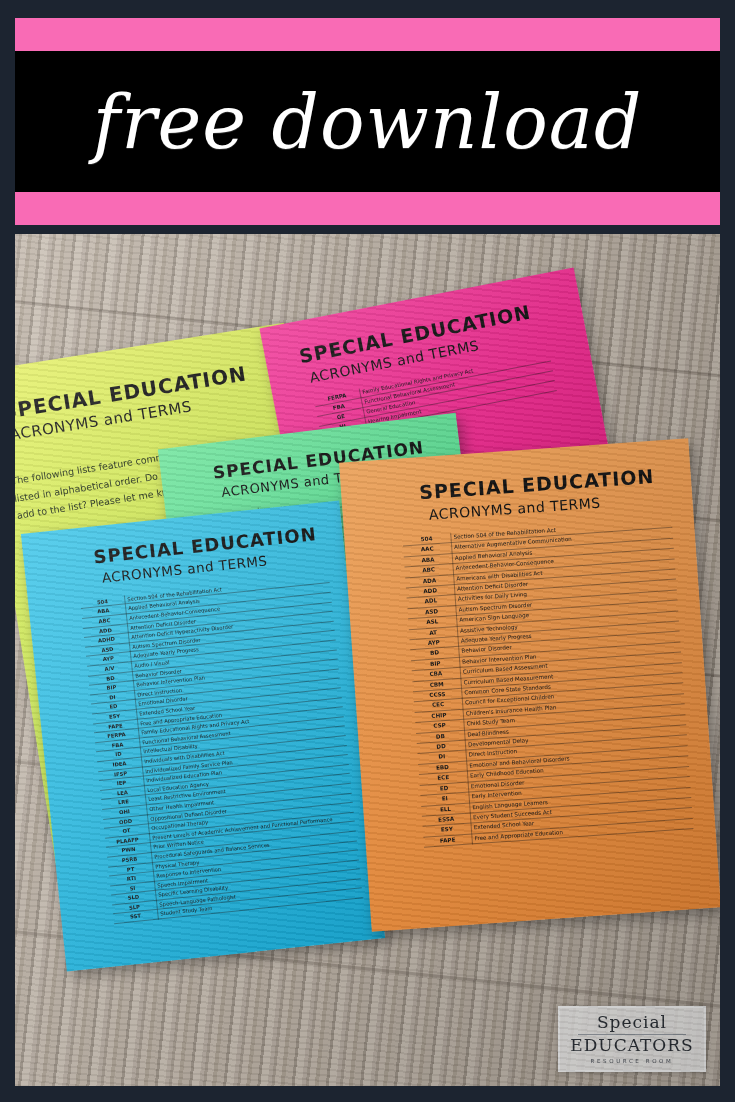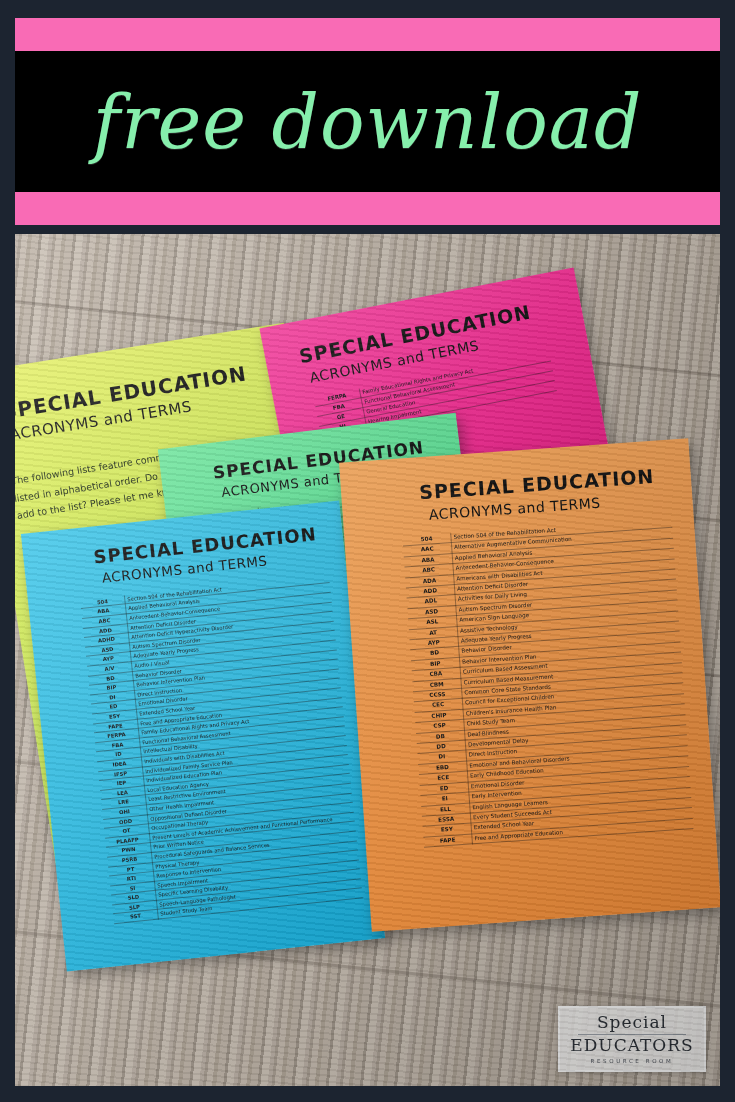--- a/index.html
+++ b/index.html
@@ -67,21 +67,21 @@
   }
   .banner-title {
     position: absolute;
     left: 15px;
     top: 51px;
     width: 705px;
     height: 141px;
     display: flex;
     align-items: center;
     justify-content: center;
-    color: #86efac;
+    color: #ffffff;
     font-family: "DejaVu Serif", serif;
     font-style: italic;
     font-weight: normal;
     font-size: 74px;
     letter-spacing: 1px;
     white-space: nowrap;
     text-shadow: 0 1px 0 rgba(255,255,255,0.15);
   }
 
   

